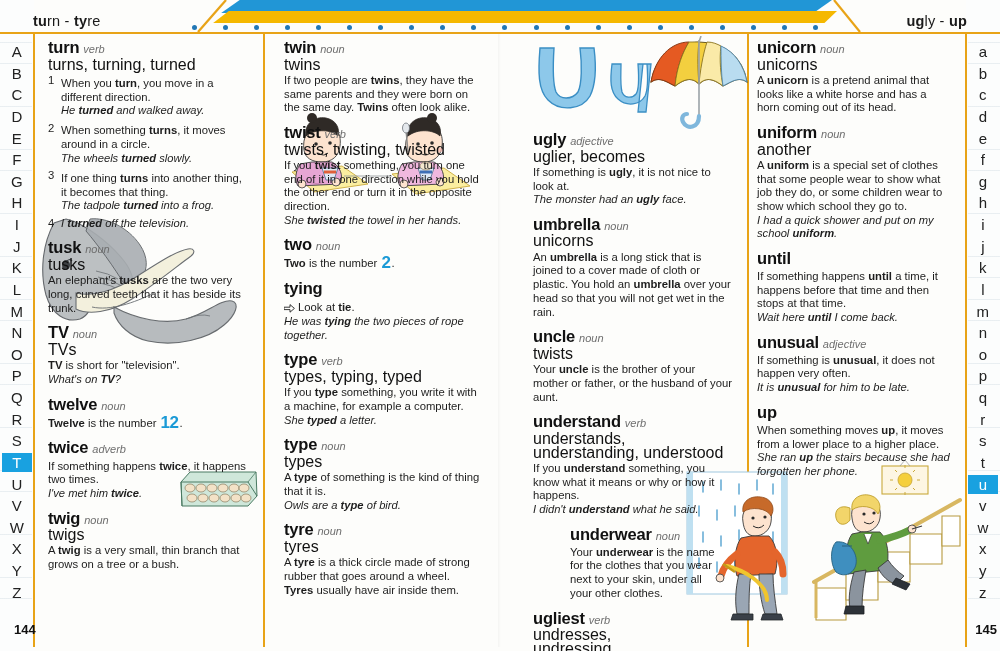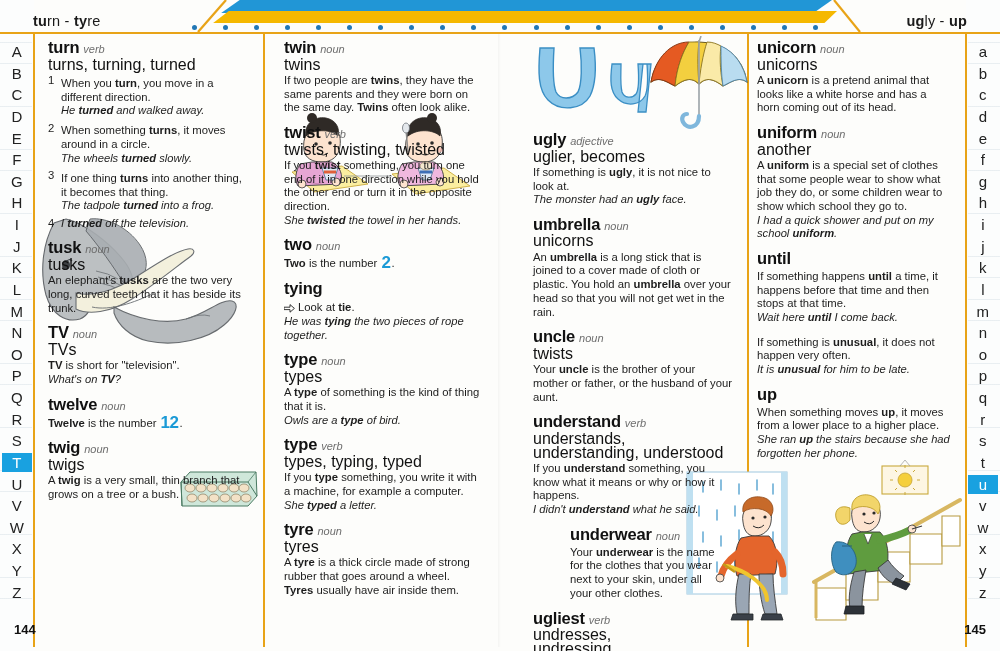--- a/index.html
+++ b/index.html
@@ -73,21 +73,21 @@
 
   
   .pagenum {
     position: absolute;
     bottom: 14px;
     font-size: 13px;
     font-weight: 700;
     color: #111;
   }
   .pagenum.left  { left: 14px; }
-  .pagenum.right { right: 14px; }
+  .pagenum.right { right: 3px; }
 
   
   .alpha {
     position: absolute;
     top: 42px;
     width: 30px;
     height: 560px;
     display: flex;
     flex-direction: column;
     justify-content: space-between;
@@ -600,20 +600,25 @@
         <div><span class="hw">TV</span><span class="pos">noun</span></div>
         <div class="forms">TVs</div>
         <div class="def"><b>TV</b> is short for "television".</div>
         <div class="ex">What's on <b>TV</b>?</div>
       </div>
       <div class="entry">
         <div><span class="hw">twelve</span><span class="pos">noun</span></div>
         <div class="def"><b>Twelve</b> is the number <span class="bignum">12</span>.</div>
       </div>
       <div class="entry">
+        <div><span class="hw">twice</span><span class="pos">adverb</span></div>
+        <div class="def">If something happens <b>twice</b>, it happens two times.</div>
+        <div class="ex">I've met him <b>twice</b>.</div>
+      </div>
+      <div class="entry">
         <div><span class="hw">twig</span><span class="pos">noun</span></div>
         <div class="forms">twigs</div>
         <div class="def">A <b>twig</b> is a very small, thin branch that grows on a tree or a bush.</div>
       </div>
     </div>
   <div class="col" id="col-2" style="left:284px; width:198px;">
       <div class="entry">
         <div><span class="hw">twin</span><span class="pos">noun</span></div>
         <div class="forms">twins</div>
         <div class="def">If two people are <b>twins</b>, they have the same parents and they were born on the same day. <b>Twins</b> often look alike.</div>
@@ -632,32 +637,32 @@
         <div><span class="hw">tying</span></div>
         <div class="xref">
           <span class="arrow-icon"><svg width="11" height="9" viewBox="0 0 11 9" style="vertical-align:-1px">
               <path d="M0 3.2 L6 3.2 L6 0.6 L10.4 4.4 L6 8.2 L6 5.6 L0 5.6 Z" fill="none" stroke="#222" stroke-width="0.9"></path>
             </svg></span>
           <span>Look at <b>tie</b>.</span>
         </div>
         <div class="ex">He was <b>tying</b> the two pieces of rope together.</div>
       </div>
       <div class="entry">
+        <div><span class="hw">type</span><span class="pos">verb</span></div>
+        <div class="forms">types, typing, typed</div>
+        <div class="def">If you <b>type</b> something, you write it with a machine, for example a computer.</div>
+        <div class="ex">She <b>typed</b> a letter.</div>
+      </div>
+      <div class="entry">
         <div><span class="hw">type</span><span class="pos">noun</span></div>
         <div class="forms">types</div>
         <div class="def">A <b>type</b> of something is the kind of thing that it is.</div>
         <div class="ex">Owls are a <b>type</b> of bird.</div>
       </div>
       <div class="entry">
-        <div><span class="hw">type</span><span class="pos">verb</span></div>
-        <div class="forms">types, typing, typed</div>
-        <div class="def">If you <b>type</b> something, you write it with a machine, for example a computer.</div>
-        <div class="ex">She <b>typed</b> a letter.</div>
-      </div>
-      <div class="entry">
         <div><span class="hw">tyre</span><span class="pos">noun</span></div>
         <div class="forms">tyres</div>
         <div class="def">A <b>tyre</b> is a thick circle made of strong rubber that goes around a wheel. <b>Tyres</b> usually have air inside them.</div>
       </div>
     </div>
   <div class="col" id="col-3" style="left:533px; width:200px; top:133px;">
       <div class="entry">
         <div><span class="hw">ugly</span><span class="pos">adjective</span></div>
         <div class="forms">uglier, becomes</div>
         <div class="def">If something is <b>ugly</b>, it is not nice to look at.</div>
@@ -699,20 +704,21 @@
         <div class="forms">another</div>
         <div class="def">A <b>uniform</b> is a special set of clothes that some people wear to show what job they do, or some children wear to show which school they go to.</div>
         <div class="ex">I had a quick shower and put on my school <b>uniform</b>.</div>
       </div>
       <div class="entry">
         <div><span class="hw">until</span></div>
         <div class="def">If something happens <b>until</b> a time, it happens before that time and then stops at that time.</div>
         <div class="ex">Wait here <b>until</b> I come back.</div>
       </div>
       <div class="entry">
+        <div><span class="hw">unusual</span><span class="pos">adjective</span></div>
         <div class="def">If something is <b>unusual</b>, it does not happen very often.</div>
         <div class="ex">It is <b>unusual</b> for him to be late.</div>
       </div>
       <div class="entry">
         <div><span class="hw">up</span></div>
         <div class="def">When something moves <b>up</b>, it moves from a lower place to a higher place.</div>
         <div class="ex">She ran <b>up</b> the stairs because she had forgotten her phone.</div>
       </div>
     </div>
 

